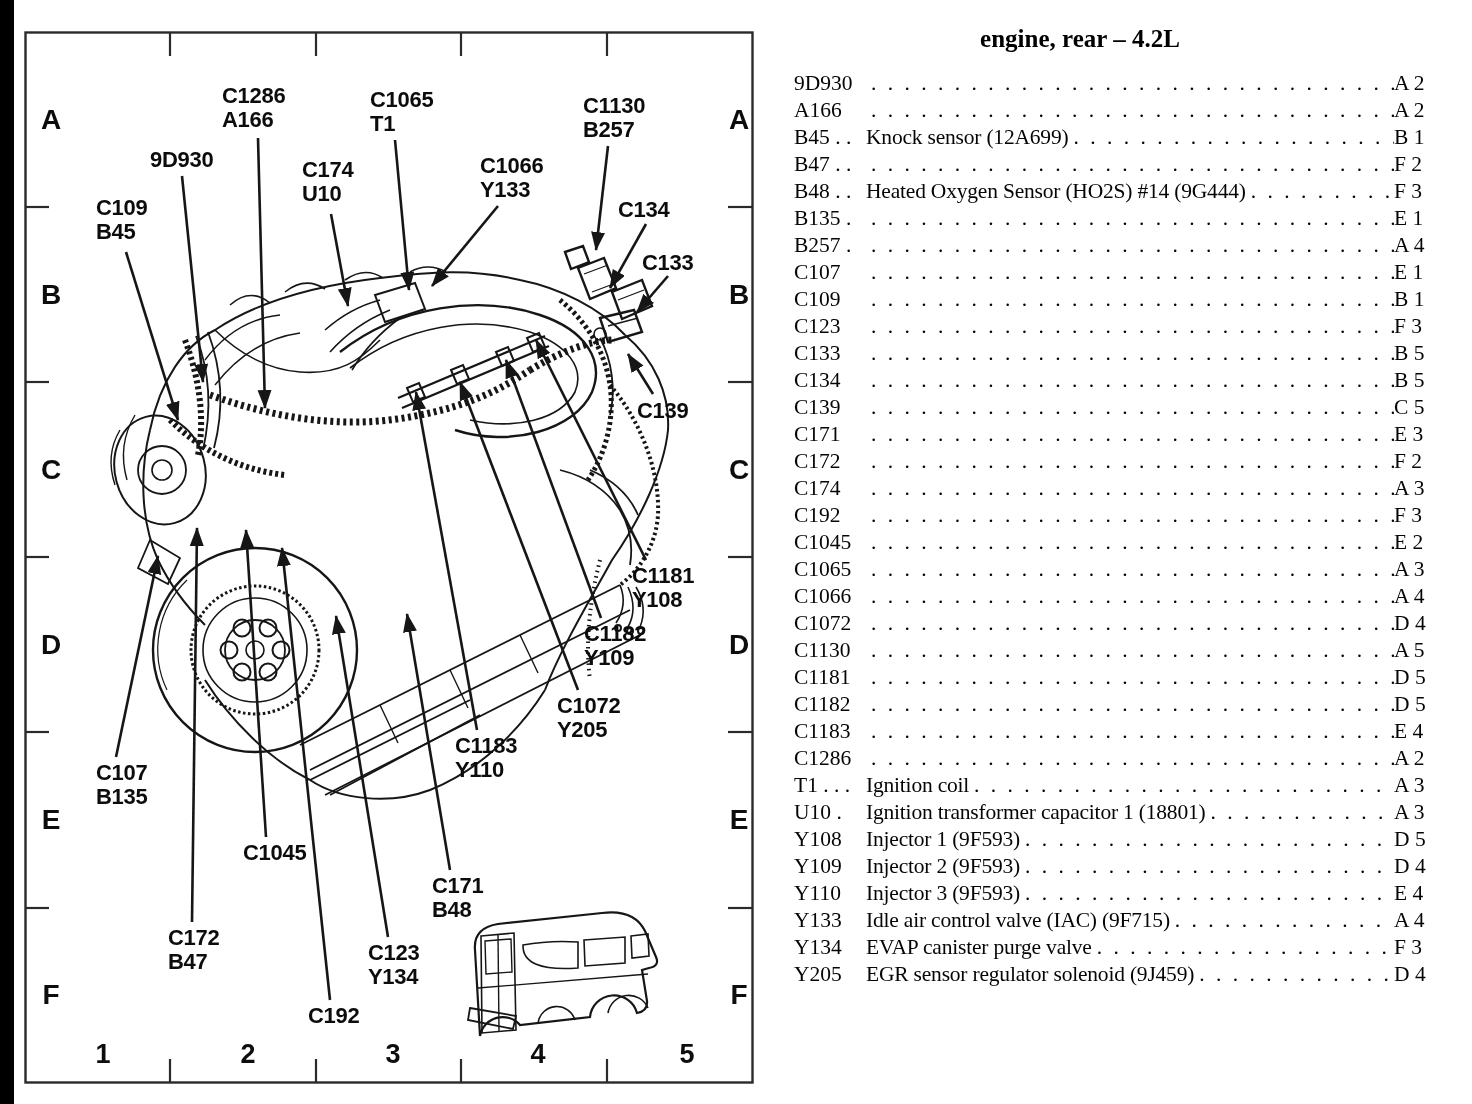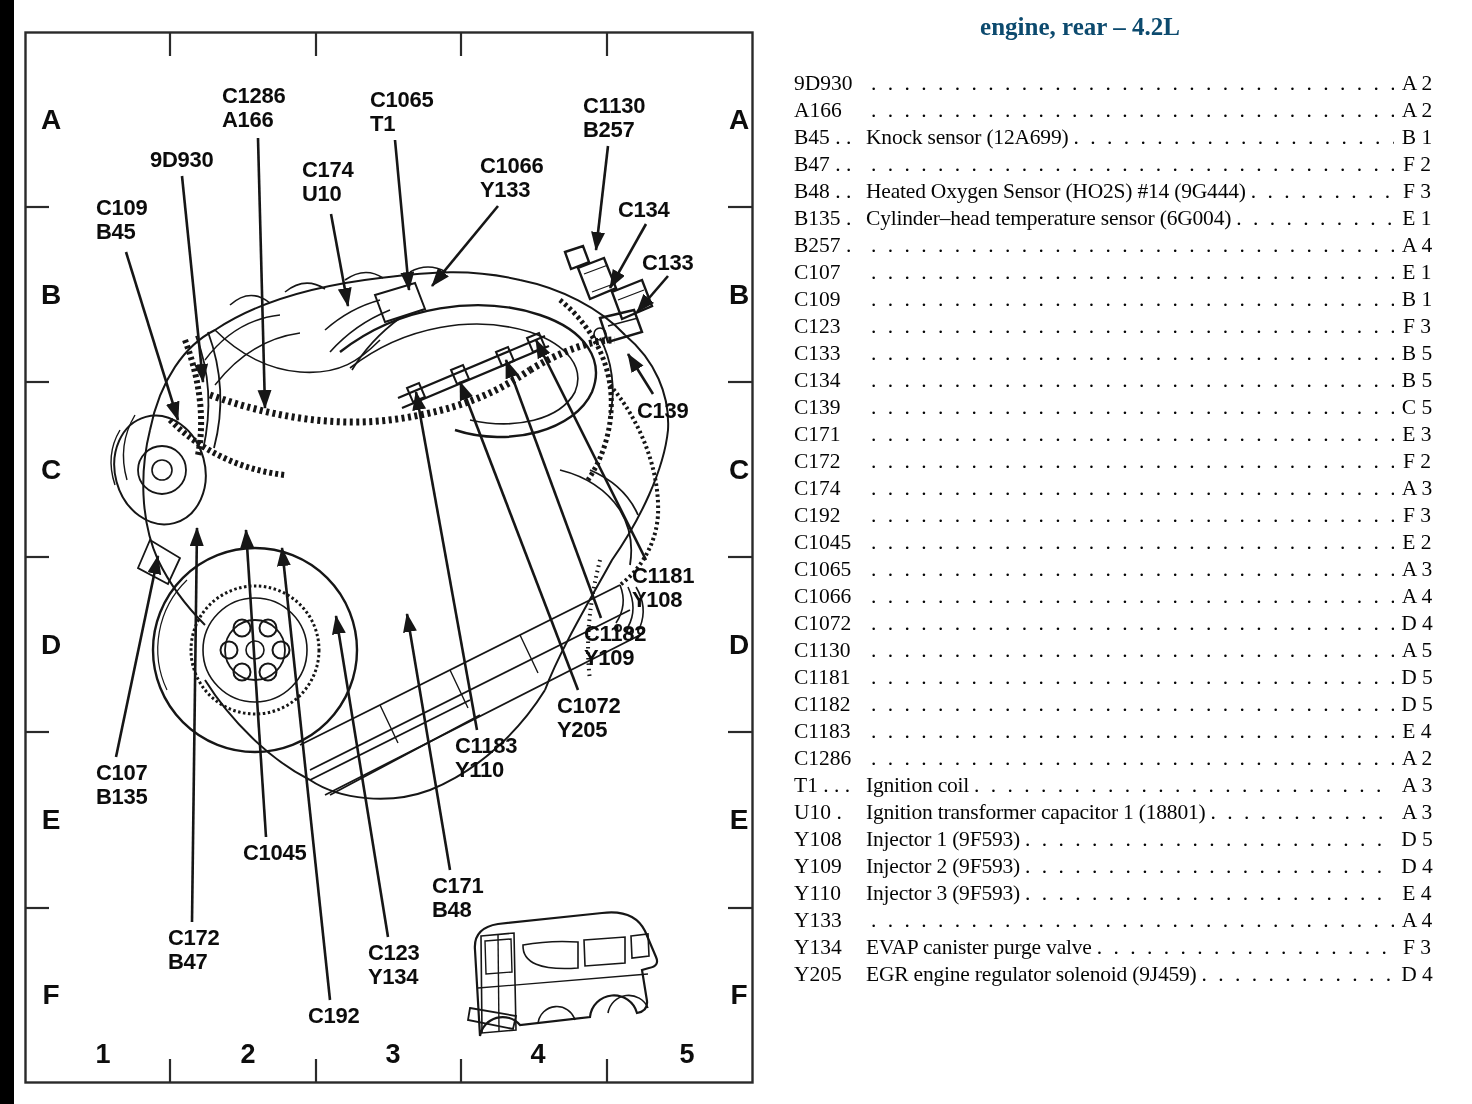--- a/index.html
+++ b/index.html
@@ -19,32 +19,32 @@
   .grid-number{
     position:absolute;width:34px;text-align:center;
     font:700 27px/28px "Liberation Sans",sans-serif;color:#0d0d0d;
   }
   .callout{
     position:absolute;font:700 22px/24px "Liberation Sans",sans-serif;
     color:#0c0c0c;letter-spacing:-0.3px;white-space:nowrap;
   }
   
   #legend-title{
-    position:absolute;left:760px;top:12px;width:640px;text-align:center;
-    font:700 25px/30px "Liberation Serif",serif;color:#0c4a6e;
+    position:absolute;left:760px;top:24px;width:640px;text-align:center;
+    font:700 25px/30px "Liberation Serif",serif;color:#000000;
   }
   #legend-rows{position:absolute;left:794px;top:70px;width:646px;}
   .legend-row{
     display:flex;align-items:baseline;height:27px;
     font:400 21.5px/27px "Liberation Serif",serif;color:#050505;white-space:nowrap;
   }
   .legend-code{flex:0 0 72px;overflow:hidden;}
   .legend-desc{flex:0 0 auto;letter-spacing:-0.2px;}
   .legend-leader{flex:1 1 0;min-width:0;overflow:hidden;white-space:pre;padding:0 5px;letter-spacing:3px;}
-  .legend-ref{flex:0 0 46px;text-align:center;}
+  .legend-ref{flex:0 0 46px;text-align:left;}
   svg{position:absolute;left:0;top:0;}
   .ink{stroke:#161616;fill:none;}
 </style>
 </head>
 <body>
 
 <div class="scan-bar"></div>
 
 <div id="diagram-layer">
   <svg id="diagram-svg" width="1472" height="1104" viewBox="0 0 1472 1104">
@@ -298,21 +298,20 @@
       <span class="legend-ref">F 2</span>
     </div>
     <div class="legend-row">
       <span class="legend-code">B48 . .</span>
       <span class="legend-desc">Heated Oxygen Sensor (HO2S) #14 (9G444)</span>
       <span class="legend-leader">. . . . . . . . . . . . . . . . . . . . . . . . . . . . . . . . . . . . . . . . . . . . . . . . . . . . . . . . . . . . . . . . . . . . . . . . . . . . . . . . </span>
       <span class="legend-ref">F 3</span>
     </div>
     <div class="legend-row">
       <span class="legend-code">B135 .</span>
-      <span class="legend-desc">Cylinder–head temperature sensor (6G004)</span>
       <span class="legend-leader">. . . . . . . . . . . . . . . . . . . . . . . . . . . . . . . . . . . . . . . . . . . . . . . . . . . . . . . . . . . . . . . . . . . . . . . . . . . . . . . . </span>
       <span class="legend-ref">E 1</span>
     </div>
     <div class="legend-row">
       <span class="legend-code">B257 .</span>
       <span class="legend-leader">. . . . . . . . . . . . . . . . . . . . . . . . . . . . . . . . . . . . . . . . . . . . . . . . . . . . . . . . . . . . . . . . . . . . . . . . . . . . . . . . </span>
       <span class="legend-ref">A 4</span>
     </div>
     <div class="legend-row">
       <span class="legend-code">C107</span>
@@ -434,28 +433,29 @@
       <span class="legend-ref">D 4</span>
     </div>
     <div class="legend-row">
       <span class="legend-code">Y110</span>
       <span class="legend-desc">Injector 3 (9F593)</span>
       <span class="legend-leader">. . . . . . . . . . . . . . . . . . . . . . . . . . . . . . . . . . . . . . . . . . . . . . . . . . . . . . . . . . . . . . . . . . . . . . . . . . . . . . . . </span>
       <span class="legend-ref">E 4</span>
     </div>
     <div class="legend-row">
       <span class="legend-code">Y133</span>
+      <span class="legend-desc">Idle air control valve (IAC) (9F715)</span>
       <span class="legend-leader">. . . . . . . . . . . . . . . . . . . . . . . . . . . . . . . . . . . . . . . . . . . . . . . . . . . . . . . . . . . . . . . . . . . . . . . . . . . . . . . . </span>
       <span class="legend-ref">A 4</span>
     </div>
     <div class="legend-row">
       <span class="legend-code">Y134</span>
       <span class="legend-desc">EVAP canister purge valve</span>
       <span class="legend-leader">. . . . . . . . . . . . . . . . . . . . . . . . . . . . . . . . . . . . . . . . . . . . . . . . . . . . . . . . . . . . . . . . . . . . . . . . . . . . . . . . </span>
       <span class="legend-ref">F 3</span>
     </div>
     <div class="legend-row">
       <span class="legend-code">Y205</span>
-      <span class="legend-desc">EGR engine regulator solenoid (9J459)</span>
+      <span class="legend-desc">EGR sensor regulator solenoid (9J459)</span>
       <span class="legend-leader">. . . . . . . . . . . . . . . . . . . . . . . . . . . . . . . . . . . . . . . . . . . . . . . . . . . . . . . . . . . . . . . . . . . . . . . . . . . . . . . . </span>
       <span class="legend-ref">D 4</span>
     </div>
   </div>
 
 </body></html>

